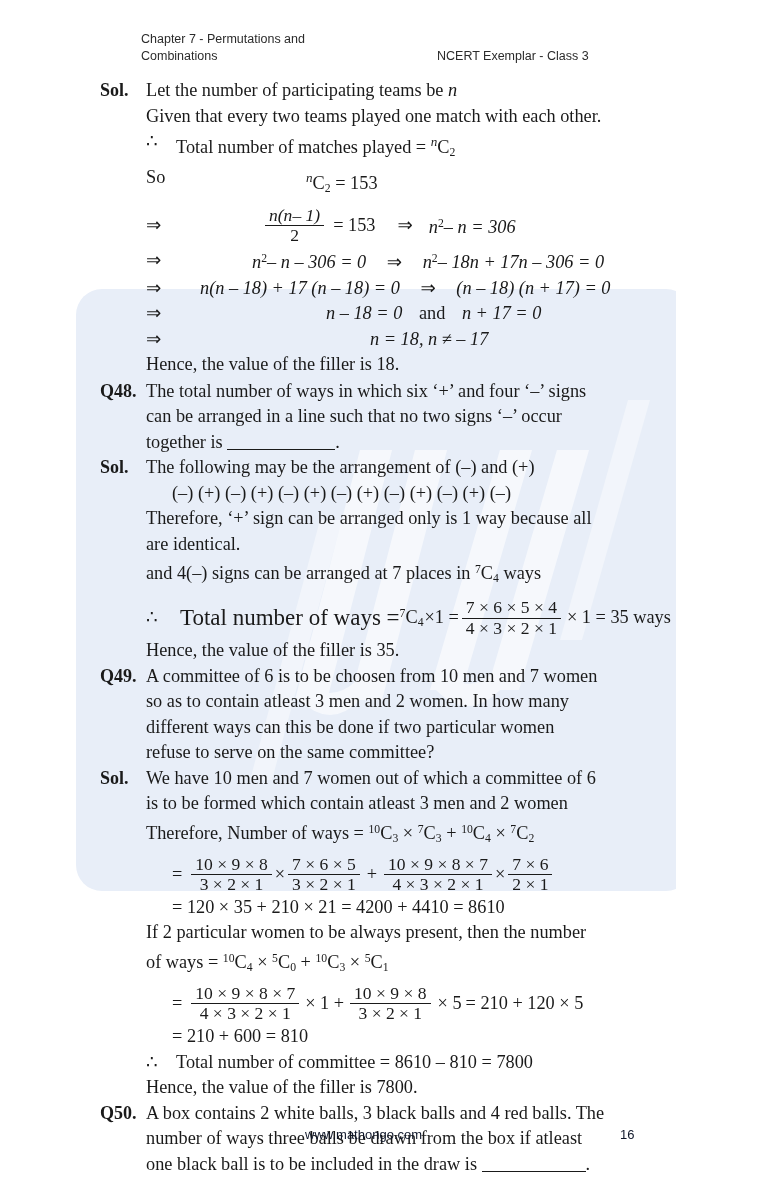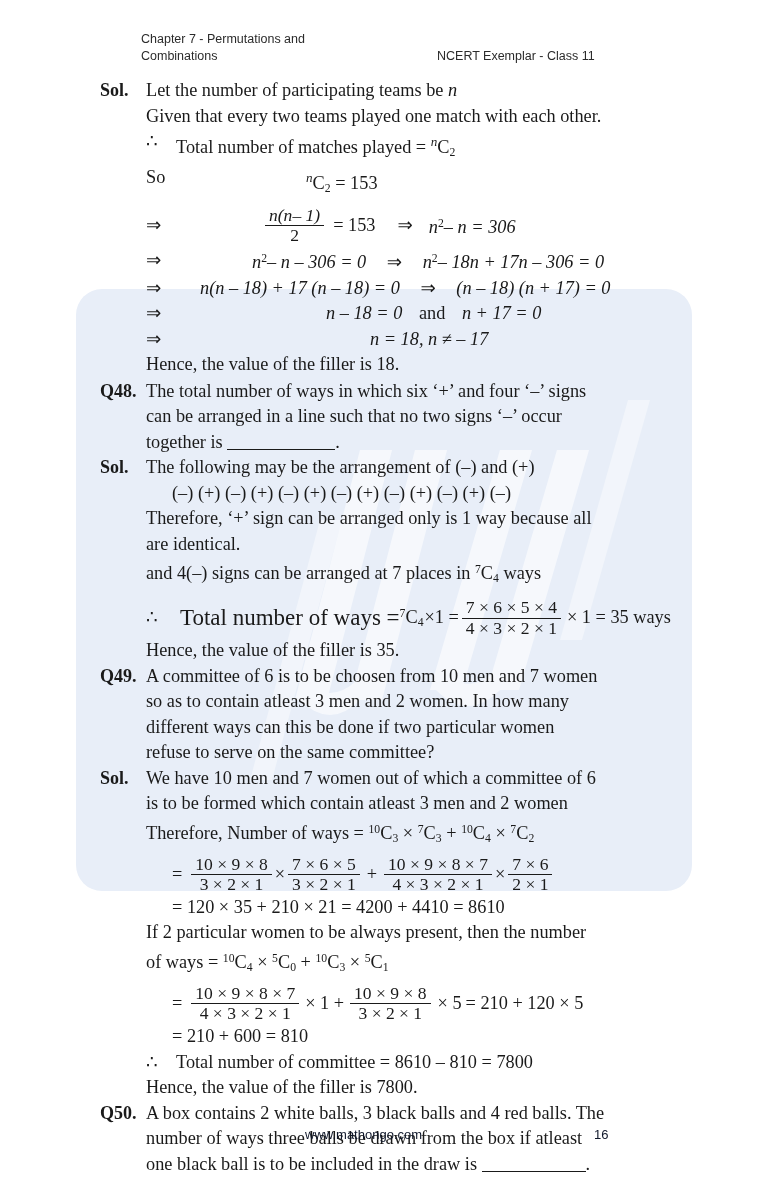--- a/index.html
+++ b/index.html
@@ -6,21 +6,21 @@
   body{
     width:768px;height:1187px;
     background:#ffffff;
     font-family:"Liberation Serif", serif;
     color:#1a1a1a;
     overflow:hidden;
     position:relative;
   }
   .page{
     position:relative;
-    width:768px;height:1187px;
+    width:676px;height:1187px;
     box-sizing:border-box;
     overflow:hidden;
   }
   
   .watermark{
     position:absolute;
     left:0;top:0;width:768px;height:1187px;
     pointer-events:none;
     z-index:2;
   }
@@ -117,21 +117,21 @@
 
   
   .footer{
     position:absolute;
     bottom:0;left:0;width:768px;height:60px;
     font-family:"Liberation Sans", sans-serif;
     font-size:13px;color:#0f172a;
     z-index:3;
   }
   .f-url{position:absolute;left:305px;top:0;}
-  .f-page{position:absolute;left:594px;top:0;}
+  .f-page{position:absolute;left:620px;top:0;}
 </style>
 </head>
 <body>
 
 <div class="page">
 
   <div class="highlight-band"></div>
 
   <svg class="watermark" viewBox="0 0 768 1187" xmlns="http://www.w3.org/2000/svg">
     <g fill="#ffffff" opacity="0.62">
@@ -146,21 +146,21 @@
       <path d="M250 780 L320 520 L342 520 L272 780 Z"></path>
       <path d="M560 640 L628 400 L650 400 L582 640 Z"></path>
     </g>
   </svg>
 
   <div class="hdr">
     <div class="hdr-left">
       <div>Chapter 7 - Permutations and</div>
       <div>Combinations</div>
     </div>
-    <div class="hdr-right">NCERT Exemplar - Class 11</div>
+    <div class="hdr-right">NCERT Exemplar - Class 3</div>
   </div>
 
   <div class="body-area">
 
     <div class="row">
       <div class="lbl">Sol.</div>
       <div class="txt">
         <span>Let the number of participating teams be</span>
         <i class="v">n</i>
       </div>

